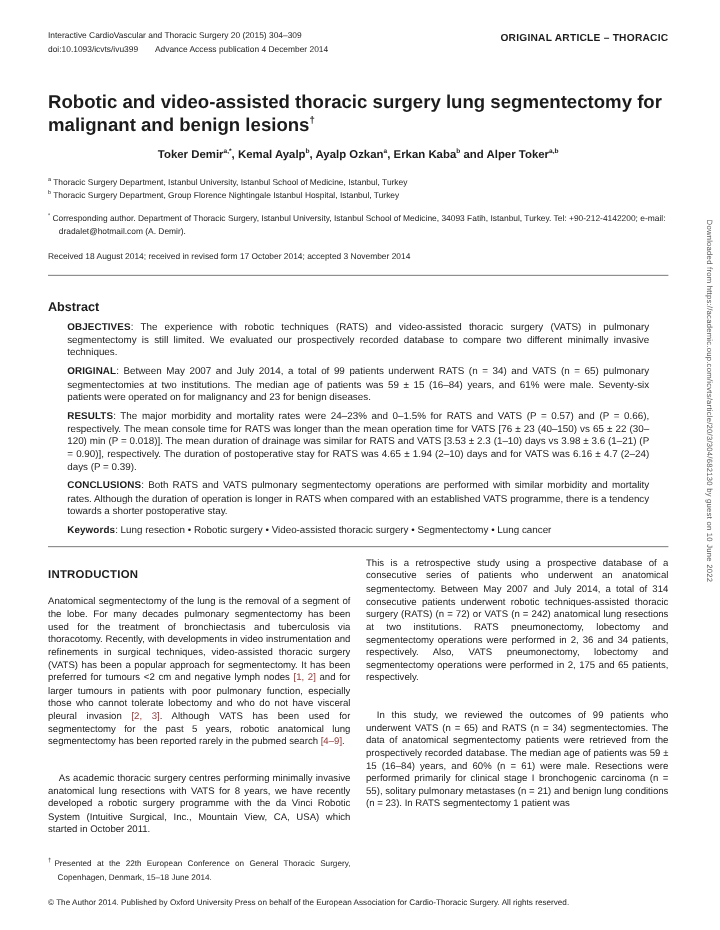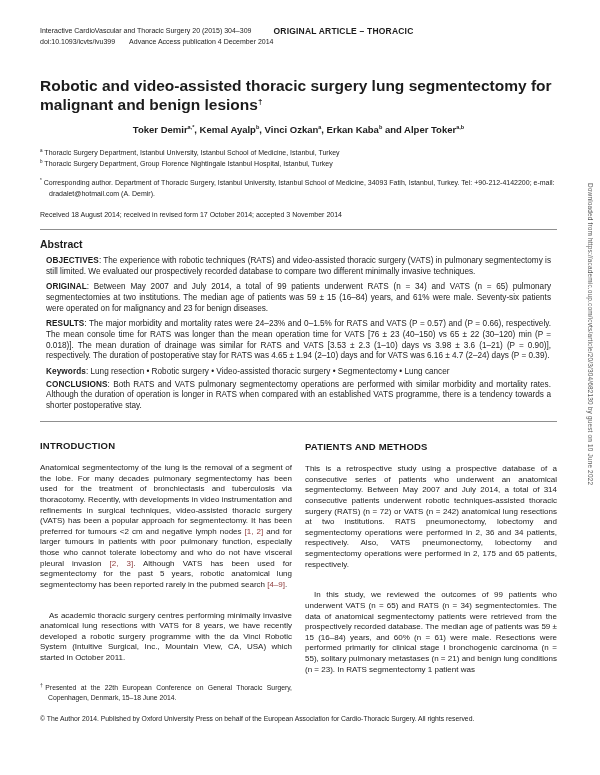--- a/index.html
+++ b/index.html
@@ -5,43 +5,43 @@
   html,body { margin:0; padding:0; background:#e8e8e8; }
   .page {
     position:relative; width:600px; height:775px; margin:0 auto;
     background:#ffffff; box-sizing:border-box;
     padding:26px 43px 0 40px; overflow:hidden;
     font-family:"Liberation Sans", sans-serif; color:#1c1c1c;
   }
   sup { line-height:0; font-size:0.65em; }
 
   
-  .header { display:flex; align-items:flex-start; }
+  .header { display:flex; justify-content:space-between; align-items:flex-start; }
   .header-left p { margin:0; font-size:7px; line-height:1.55; color:#222; }
   .adv { margin-left:14px; }
   .header-right { font-weight:bold; font-size:8.5px; white-space:nowrap; letter-spacing:0.2px; }
 
   
   h1.title { text-align:left; font-weight:bold; font-size:15.5px; line-height:1.25;
              margin:28px auto 0; max-width:522px; }
   h1.title sup { font-size:8px; }
   .authors { text-align:center; font-weight:bold; font-size:9.5px; margin:10px 0 0; }
   .authors sup { font-size:5.5px; }
 
   .affils { margin-top:13px; }
   .affils p, .corr p, .received { font-size:7px; line-height:1.5; margin:0; color:#222; }
   .hang { padding-left:9px; text-indent:-9px; }
   .corr { margin-top:9px; max-width:517px; }
   .received { margin-top:11px; }
 
   
   .abstract { margin-top:8px; border-top:1.5px solid #8f8f8f; border-bottom:1.5px solid #8f8f8f;
-              padding:8px 0 5px; }
+              padding:20px 0 5px; }
   .abstract h2 { font-size:10.5px; margin:0 0 6px; }
-  .abs { font-size:8.2px; line-height:1.3; text-align:justify; margin:0 6px 5px; }
+  .abs { font-size:8.2px; line-height:1.3; text-align:justify; margin:0 16px 5px; }
   .abs b { letter-spacing:0.1px; }
   .keywords { margin-bottom:2px; }
 
   
   .columns { display:flex; gap:13px; margin-top:9px; height:272px;
              font-size:8px; line-height:1.33; text-align:justify; }
   .col { flex:1 1 0; min-width:0; display:flex; flex-direction:column; overflow:hidden; }
   .col h2 { font-size:9.5px; margin:10px 0 10px; text-align:left; letter-spacing:0.2px; }
   .col .first-h2 { margin-top:9px; }
   .bp { margin:0; }
@@ -65,51 +65,50 @@
   <div class="header">
     <div class="header-left">
       <p>Interactive CardioVascular and Thoracic Surgery 20 (2015) 304–309</p>
       <p><span>doi:10.1093/icvts/ivu399</span><span class="adv">Advance Access publication 4 December 2014</span></p>
     </div>
     <div class="header-right">ORIGINAL ARTICLE – THORACIC</div>
   </div>
 
   <h1 class="title"><span>Robotic and video-assisted thoracic surgery lung segmentectomy for malignant and benign lesions</span><sup>†</sup></h1>
 
-  <p class="authors"><span>Toker Demir</span><sup>a,*</sup><span>, </span><span>Kemal Ayalp</span><sup>b</sup><span>, </span><span>Vinci Ozkan</span><sup>a</sup><span>, </span><span>Erkan Kaba</span><sup>b</sup><span> and </span><span>Alper Toker</span><sup>a,b</sup></p>
+  <p class="authors"><span>Toker Demir</span><sup>a,*</sup><span>, </span><span>Kemal Ayalp</span><sup>b</sup><span>, </span><span>Ayalp Ozkan</span><sup>a</sup><span>, </span><span>Erkan Kaba</span><sup>b</sup><span> and </span><span>Alper Toker</span><sup>a,b</sup></p>
 
   <div class="affils">
     <p class="hang"><sup>a</sup> <span>Thoracic Surgery Department, Istanbul University, Istanbul School of Medicine, Istanbul, Turkey</span></p>
     <p class="hang"><sup>b</sup> <span>Thoracic Surgery Department, Group Florence Nightingale Istanbul Hospital, Istanbul, Turkey</span></p>
   </div>
 
   <div class="corr">
     <p class="hang"><sup>*</sup><span> Corresponding author. Department of Thoracic Surgery, Istanbul University, Istanbul School of Medicine, 34093 Fatih, Istanbul, Turkey. Tel: +90-212-4142200; e-mail: dradalet@hotmail.com (A. Demir).</span></p>
   </div>
 
   <p class="received">Received 18 August 2014; received in revised form 17 October 2014; accepted 3 November 2014</p>
 
   <div class="abstract">
     <h2>Abstract</h2>
     <p class="abs"><b>OBJECTIVES</b><span>: The experience with robotic techniques (RATS) and video-assisted thoracic surgery (VATS) in pulmonary segmentectomy is still limited. We evaluated our prospectively recorded database to compare two different minimally invasive techniques.</span></p>
     <p class="abs"><b>ORIGINAL</b><span>: Between May 2007 and July 2014, a total of 99 patients underwent RATS (n = 34) and VATS (n = 65) pulmonary segmentectomies at two institutions. The median age of patients was 59 ± 15 (16–84) years, and 61% were male. Seventy-six patients were operated on for malignancy and 23 for benign diseases.</span></p>
     <p class="abs"><b>RESULTS</b><span>: The major morbidity and mortality rates were 24–23% and 0–1.5% for RATS and VATS (P = 0.57) and (P = 0.66), respectively. The mean console time for RATS was longer than the mean operation time for VATS [76 ± 23 (40–150) vs 65 ± 22 (30–120) min (P = 0.018)]. The mean duration of drainage was similar for RATS and VATS [3.53 ± 2.3 (1–10) days vs 3.98 ± 3.6 (1–21) (P = 0.90)], respectively. The duration of postoperative stay for RATS was 4.65 ± 1.94 (2–10) days and for VATS was 6.16 ± 4.7 (2–24) days (P = 0.39).</span></p>
+    <p class="abs"><b>CONCLUSIONS</b><span>: Both RATS and VATS pulmonary segmentectomy operations are performed with similar morbidity and mortality rates. Although the duration of operation is longer in RATS when compared with an established VATS programme, there is a tendency towards a shorter postoperative stay.</span></p>
     <p class="abs keywords"><b>Keywords</b><span>: Lung resection • Robotic surgery • Video-assisted thoracic surgery • Segmentectomy • Lung cancer</span></p>
-    <p class="abs"><b>CONCLUSIONS</b><span>: Both RATS and VATS pulmonary segmentectomy operations are performed with similar morbidity and mortality rates. Although the duration of operation is longer in RATS when compared with an established VATS programme, there is a tendency towards a shorter postoperative stay.</span></p>
   </div>
 
   <div class="columns">
     <div class="col">
       <h2 class="first-h2">INTRODUCTION</h2>
       <p class="bp"><span>Anatomical segmentectomy of the lung is the removal of a segment of the lobe. For many decades pulmonary segmentectomy has been used for the treatment of bronchiectasis and tuberculosis via thoracotomy. Recently, with developments in video instrumentation and refinements in surgical techniques, video-assisted thoracic surgery (VATS) has been a popular approach for segmentectomy. It has been preferred for tumours &lt;2 cm and negative lymph nodes </span><span class="cite" style="color: rgb(142, 59, 59);">[1, 2]</span><span> and for larger tumours in patients with poor pulmonary function, especially those who cannot tolerate lobectomy and who do not have visceral pleural invasion </span><span class="cite" style="color: rgb(142, 59, 59);">[2, 3]</span><span>. Although VATS has been used for segmentectomy for the past 5 years, robotic anatomical lung segmentectomy has been reported rarely in the pubmed search </span><span class="cite" style="color: rgb(142, 59, 59);">[4–9]</span><span>.</span></p>
       <p class="bp indent">As academic thoracic surgery centres performing minimally invasive anatomical lung resections with VATS for 8 years, we have recently developed a robotic surgery programme with the da Vinci Robotic System (Intuitive Surgical, Inc., Mountain View, CA, USA) which started in October 2011.</p>
       <p class="footnote"><sup>†</sup><span>Presented at the 22th European Conference on General Thoracic Surgery, Copenhagen, Denmark, 15–18 June 2014.</span></p>
     </div>
     <div class="col">
-      <h2>PATIENTS AND METHODS</h2>
       <p class="bp">This is a retrospective study using a prospective database of a consecutive series of patients who underwent an anatomical segmentectomy. Between May 2007 and July 2014, a total of 314 consecutive patients underwent robotic techniques-assisted thoracic surgery (RATS) (n = 72) or VATS (n = 242) anatomical lung resections at two institutions. RATS pneumonectomy, lobectomy and segmentectomy operations were performed in 2, 36 and 34 patients, respectively. Also, VATS pneumonectomy, lobectomy and segmentectomy operations were performed in 2, 175 and 65 patients, respectively.</p>
       <p class="bp indent">In this study, we reviewed the outcomes of 99 patients who underwent VATS (n = 65) and RATS (n = 34) segmentectomies. The data of anatomical segmentectomy patients were retrieved from the prospectively recorded database. The median age of patients was 59 ± 15 (16–84) years, and 60% (n = 61) were male. Resections were performed primarily for clinical stage I bronchogenic carcinoma (n = 55), solitary pulmonary metastases (n = 21) and benign lung conditions (n = 23). In RATS segmentectomy 1 patient was</p>
     </div>
   </div>
 
   <p class="footer">© The Author 2014. Published by Oxford University Press on behalf of the European Association for Cardio-Thoracic Surgery. All rights reserved.</p>
 
   <div class="watermark">Downloaded from https://academic.oup.com/icvts/article/20/3/304/682130 by guest on 10 June 2022</div>
 
 </div>

